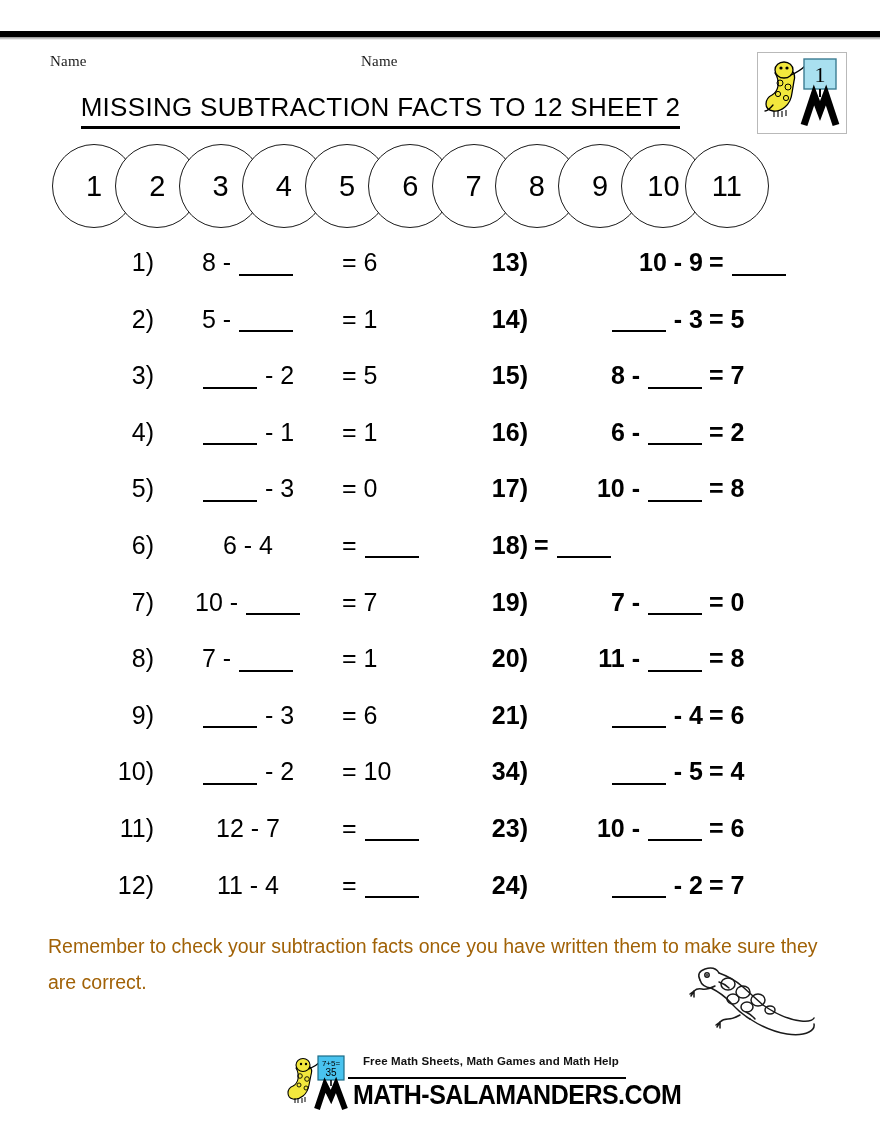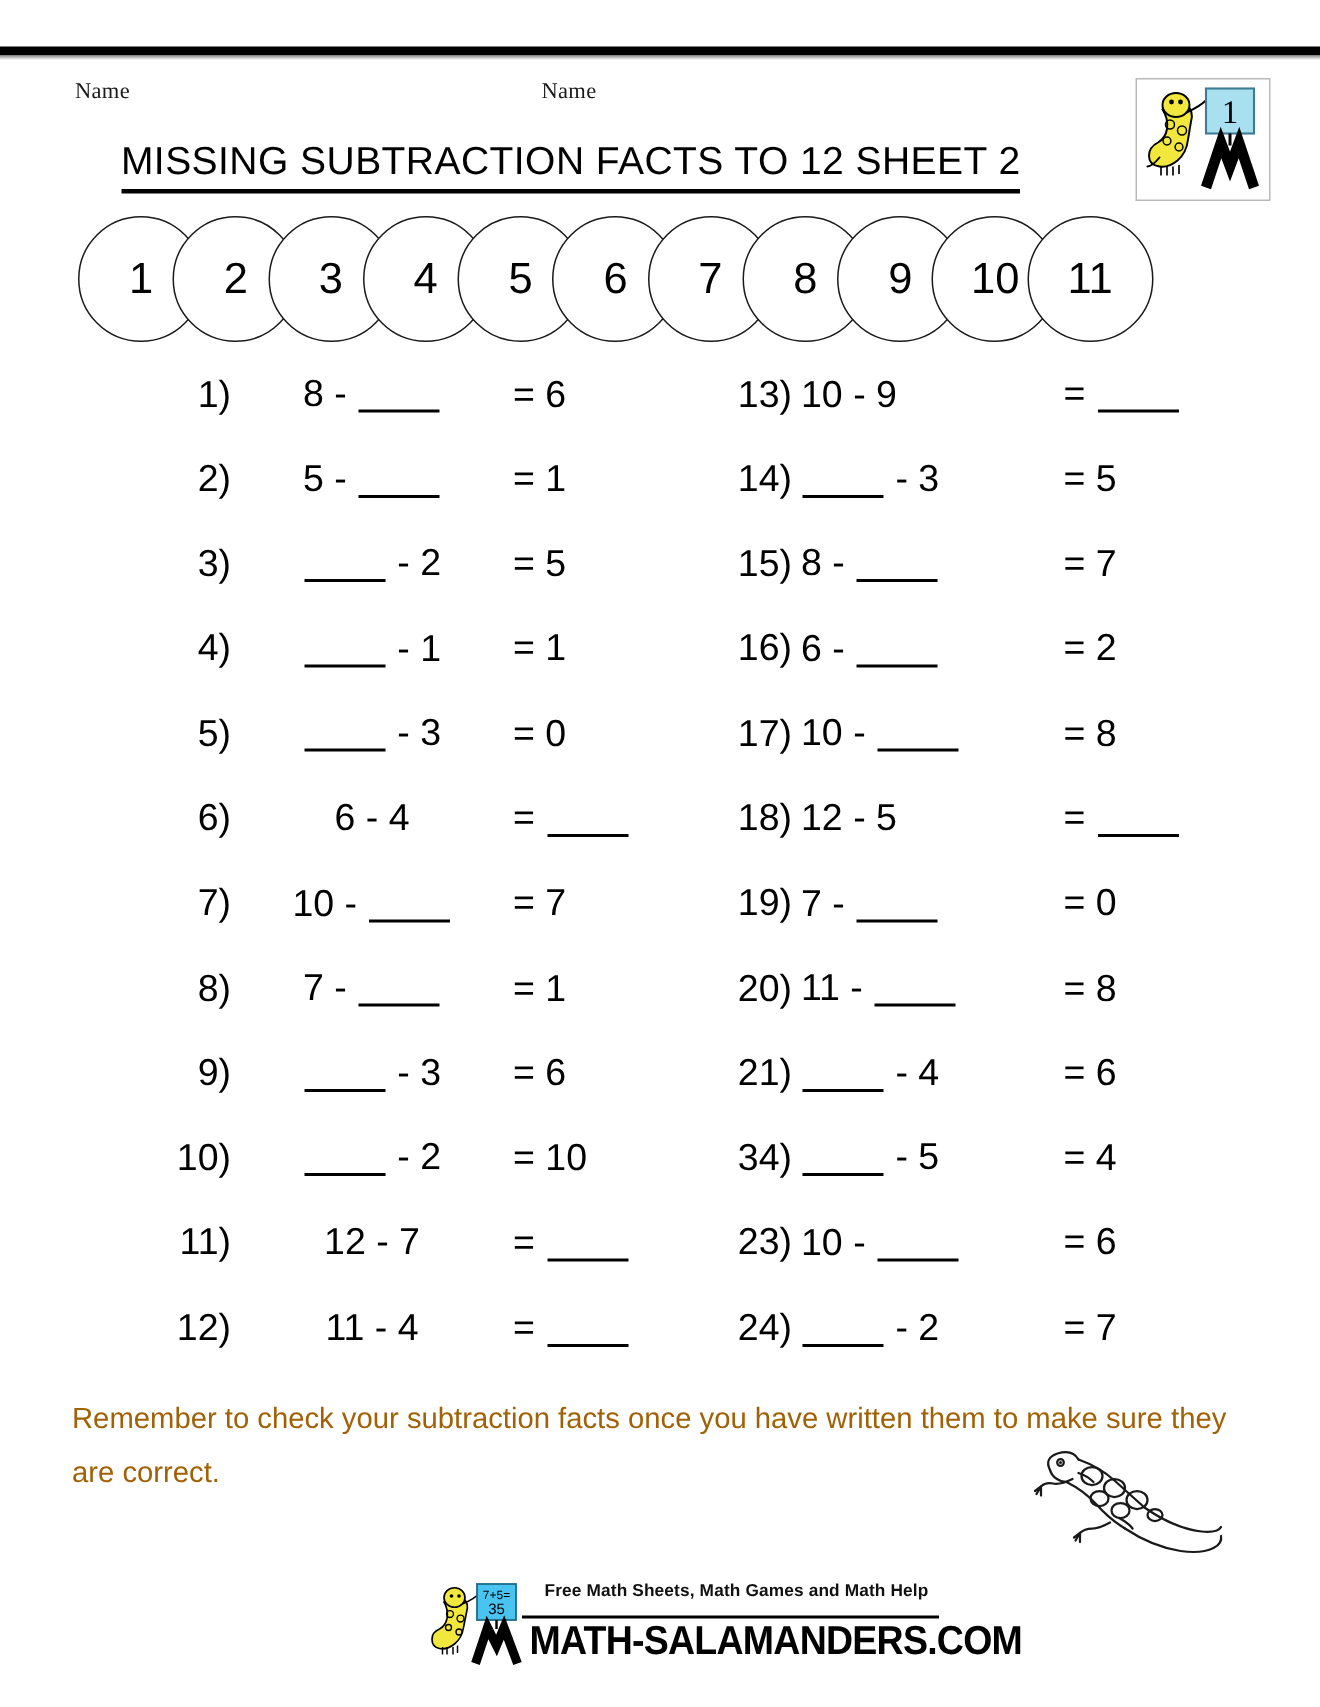--- a/index.html
+++ b/index.html
@@ -105,21 +105,21 @@
     position: absolute;
     top: 248px;
     left: 0;
     width: 880px;
   }
   .col {
     position: absolute;
     top: 0;
   }
   #col-left  { left: 96px;  width: 330px; }
-  #col-right { left: 470px; width: 340px; }
+  #col-right { left: 470px; width: 340px; font-weight: bold; }
 
   .prob-row {
     height: 56.6px;
     display: flex;
     align-items: baseline;
     font-size: 25px;
     white-space: nowrap;
   }
   .prob-num {
     width: 58px;
@@ -128,21 +128,21 @@
   }
   .prob-expr {
     width: 182px;
     flex: none;
     text-align: center;
     padding-left: 6px;
     box-sizing: border-box;
   }
   #col-right .prob-expr {
     width: 175px;
-    text-align: left;
+    text-align: right;
   }
   .prob-eq {
     flex: none;
     text-align: left;
     padding-left: 6px;
   }
   #col-left .prob-eq { width: 95px; }
   #col-right .prob-eq { width: 110px; }
 
   .blank {
@@ -358,21 +358,20 @@
         <span class="prob-expr">6 - <span class="blank"></span></span>
         <span class="prob-eq">=&nbsp;2</span>
       </div>
       <div class="prob-row">
         <span class="prob-num">17)</span>
         <span class="prob-expr">10 - <span class="blank"></span></span>
         <span class="prob-eq">=&nbsp;8</span>
       </div>
       <div class="prob-row">
         <span class="prob-num">18)</span>
-        <span class="prob-expr">12 - 5</span>
         <span class="prob-eq">=&nbsp;<span class="blank"></span></span>
       </div>
       <div class="prob-row">
         <span class="prob-num">19)</span>
         <span class="prob-expr">7 - <span class="blank"></span></span>
         <span class="prob-eq">=&nbsp;0</span>
       </div>
       <div class="prob-row">
         <span class="prob-num">20)</span>
         <span class="prob-expr">11 - <span class="blank"></span></span>

